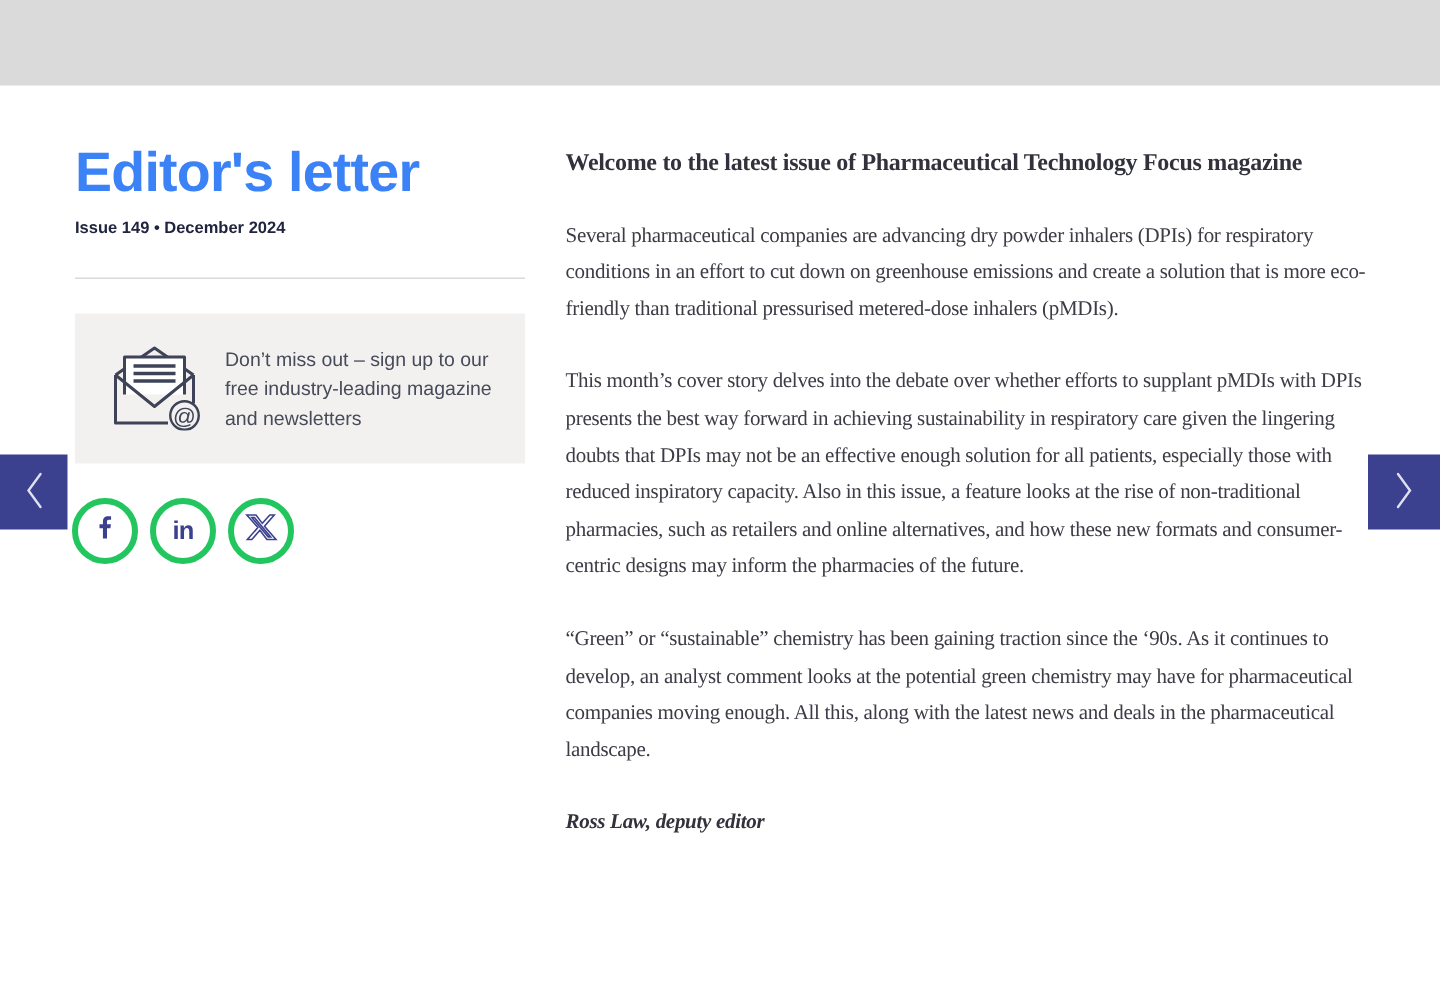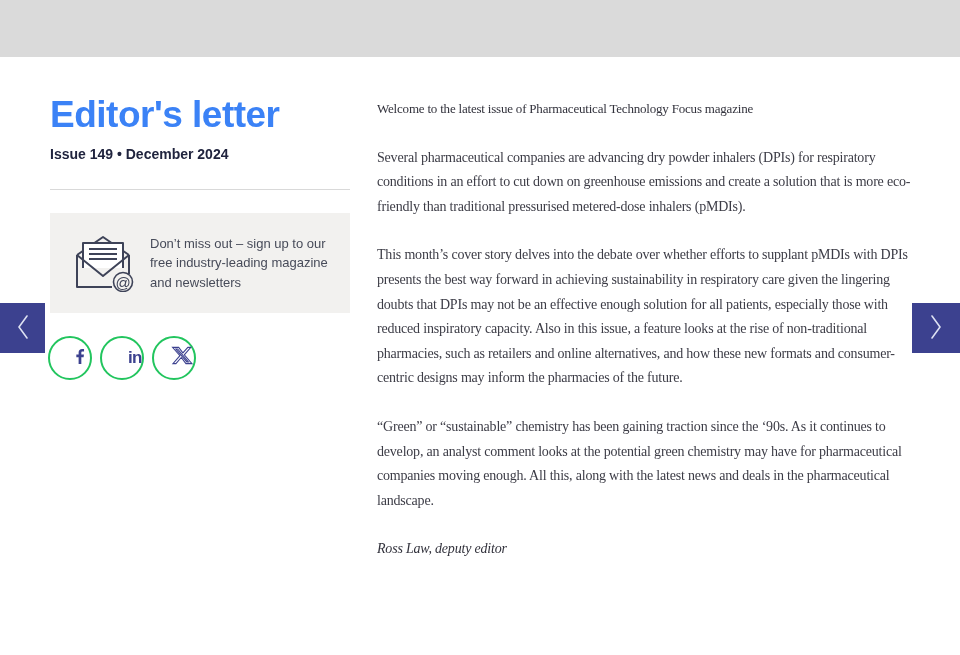--- a/index.html
+++ b/index.html
@@ -19,21 +19,21 @@
   
   .left-col {
     position: absolute; left: 50px; top: 96px; width: 300px;
   }
   .page-title {
     font-size: 37px; font-weight: bold; letter-spacing: -0.5px;
     line-height: 1.05; color: #3b82f6;
   }
   .issue-meta {
     margin-top: 11px;
-    font-size: 14px; font-weight: bold; color: #20243e;
+    font-size: 11px; font-weight: bold; color: #20243e;
   }
   .divider {
     margin-top: 27px; border: none; border-top: 1px solid #d9d9d9;
     width: 300px;
   }
   .signup-box {
     margin-top: 23px; width: 300px; height: 100px;
     background: #f2f1ef;
     display: flex; align-items: center;
     padding: 0 14px 0 17px;
@@ -42,46 +42,46 @@
   .signup-icon { flex: 0 0 76px; }
   .signup-text {
     font-size: 13px; line-height: 19.5px; color: #474b59;
     padding-left: 7px;
   }
   .social-row {
     margin-top: 23px; display: flex; gap: 8px; margin-left: -2px;
   }
   .social-btn {
     width: 44px; height: 44px; border-radius: 50%;
-    background: #ffffff; border: 2px solid #22c55e;
-    display: flex; align-items: center; justify-content: flex-end;
+    background: #ffffff; border: 4px solid #22c55e;
+    display: flex; align-items: center; justify-content: center;
     cursor: pointer; color: #3c418f;
   }
   .social-btn .in-label {
     font-size: 17px; font-weight: bold; color: #3c418f;
     font-family: "Liberation Sans", sans-serif;
     letter-spacing: -0.5px;
   }
   
   .right-col {
     position: absolute; left: 377px; top: 97px; width: 538px;
     font-family: "Liberation Serif", serif;
     color: #3c3c46;
   }
   .right-col p {
     font-size: 14px; line-height: 24.6px; letter-spacing: -0.2px;
     margin-bottom: 24px;
   }
   .right-col p.intro {
-    font-weight: normal; color: #32323c;
-    font-size: 13px; letter-spacing: -0.2px;
+    font-weight: bold; color: #32323c;
+    font-size: 16px; letter-spacing: -0.2px;
     white-space: nowrap;
   }
   .right-col p.signoff {
-    font-weight: normal; font-style: italic; color: #32323c;
+    font-weight: bold; font-style: italic; color: #32323c;
     margin-bottom: 0;
   }
   
   .nav-arrow {
     position: absolute; top: 303px; height: 50px;
     background: #3c418f; border: none; cursor: pointer;
     display: flex; align-items: center; justify-content: center;
     padding: 0;
   }
   .nav-arrow.prev { left: 0; width: 45px; }

